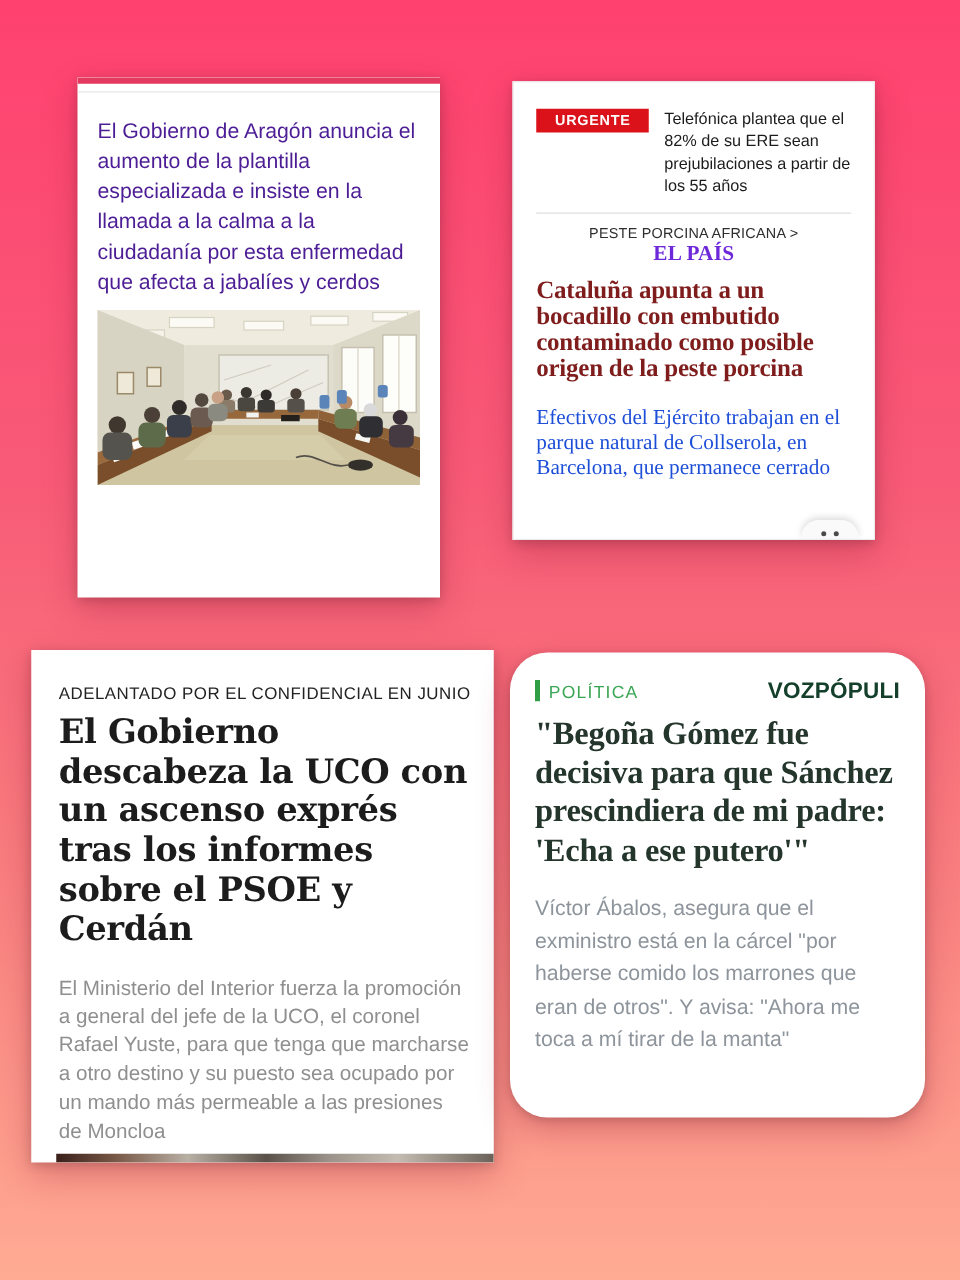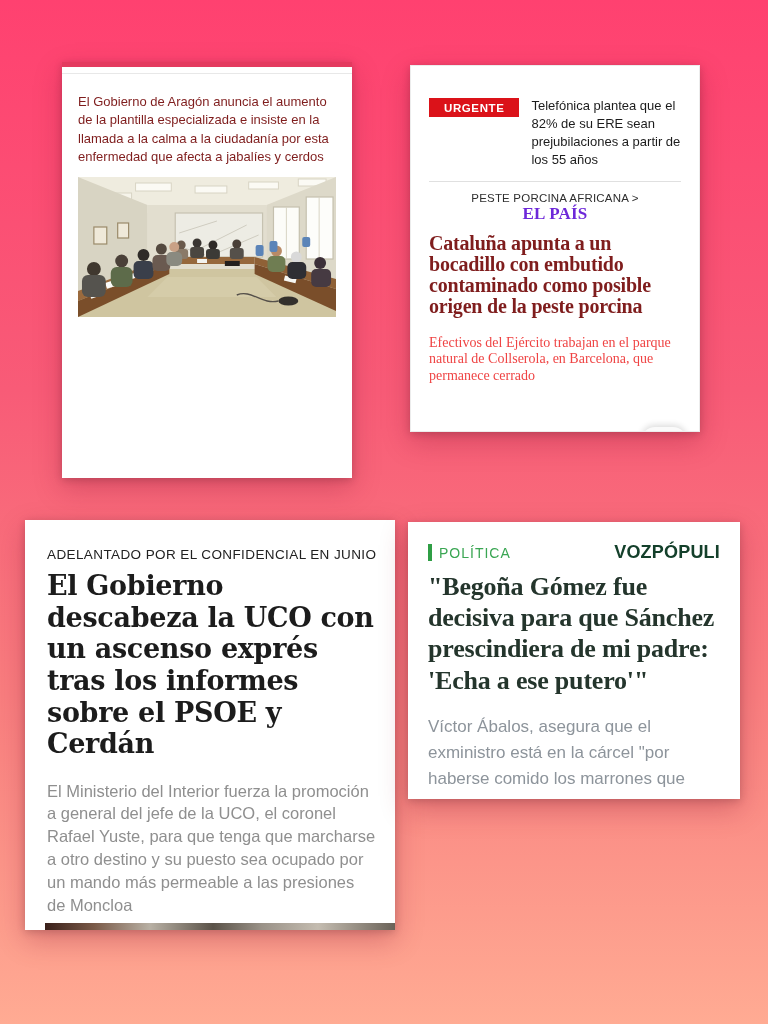--- a/index.html
+++ b/index.html
@@ -14,52 +14,52 @@
     box-shadow:0 10px 26px rgba(140,20,50,.30), 0 2px 8px rgba(0,0,0,.18);
   }
 
   
   .card1 { left:62px; top:62px; width:290px; height:416px; }
   .c1-topbar { height:5px; background:#e43a5f; }
   .c1-line { height:1px; background:#e8e8e8; margin-top:6px; }
   .c1-pad { padding:12px 16px 0 16px; }
   .c1-headline { font-size:20px; line-height:1.2; font-weight:bold; color:#1b1b1b; letter-spacing:-.2px; }
   .c1-source { text-align:right; font-size:12.5px; font-weight:bold; color:#8a94ab; margin-top:5px; letter-spacing:.2px; }
-  .c1-body { color:#7f1d1d; font-size:13px; line-height:1.42; margin-top:7px; }
+  .c1-body { color:#4c1d95; font-size:17px; line-height:1.42; margin-top:7px; }
   .c1-photo { margin:10px 16px 0 16px; height:140px; background:#e7e3d6; }
   .c1-photo svg { display:block; width:100%; height:100%; }
 
   
   .card2 { left:410px; top:65px; width:290px; height:367px; border:1px solid #ececec; }
-  .c2-pad { padding:20px 18px 0 18px; position:relative; height:100%;margin-top:11px; }
+  .c2-pad { padding:20px 18px 0 18px; position:relative; height:100%; }
   .c2-urgent-row { display:flex; align-items:flex-start; gap:12px; }
   .c2-badge { background:#db1219; color:#fff; font-weight:bold; font-size:11.5px; letter-spacing:.6px; padding:4px 15px 3px; flex:0 0 auto; margin-top:1px; }
   .c2-urgent-text { font-size:13px; line-height:1.38; color:#1c1c1c; font-weight:500; }
   .c2-divider { height:1px; background:#e0e0e0; margin:12px 0 10px; }
   .c2-kicker-row { display:flex; justify-content:space-between; align-items:center;flex-direction:column; }
   .c2-kicker { font-size:11.5px; color:#2e2e2e; letter-spacing:.2px; font-weight:500; }
   .c2-brand { font-family:"Liberation Serif", serif; font-weight:bold; font-size:17px; color:#6d28d9; letter-spacing:.2px; }
   .c2-headline { font-family:"Liberation Serif", serif; font-weight:bold; font-size:20px; line-height:1.06; color:#7f1d1d; margin-top:9px; letter-spacing:-.2px; }
-  .c2-deck { font-family:"Liberation Serif", serif; font-size:14px; line-height:1.2; color:#ef4444; margin-top:17px; }
+  .c2-deck { font-family:"Liberation Serif", serif; font-size:17px; line-height:1.2; color:#1d4ed8; margin-top:17px; }
   .c2-bubble { position:absolute; right:12px; bottom:0; width:46px; height:15px; background:#fafafa; border-radius:14px 14px 0 0; box-shadow:0 -2px 6px rgba(0,0,0,.14); }
   .c2-bubble .dot { position:absolute; bottom:2px; width:4px; height:4px; border-radius:50%; background:#4a4a4a; }
   .c2-bubble .dot:first-child { left:16px; } .c2-bubble .dot:last-child { left:26px; }
 
   
   .card3 { left:25px; top:520px; width:370px; height:410px; }
   .c3-pad { padding:26px 18px 0 22px; }
   .c3-kicker { font-size:13.5px; color:#222; letter-spacing:.4px; line-height:1.35; font-weight:500; }
   .c3-brand { text-align:right; font-weight:bold; font-size:15px; color:#050505; letter-spacing:.3px; margin-top:2px; }
   .c3-headline { font-family:"DejaVu Serif", serif; font-weight:600; font-size:27px; line-height:1.17; color:#1c1c1c; margin-top:6px; letter-spacing:-.3px; }
   .c3-body { color:#8f8f8f; font-size:16.5px; line-height:1.38; margin-top:20px; }
   .c3-sliver { position:absolute; left:20px; right:0; bottom:0; height:7px;
     background:linear-gradient(90deg,#3a201a 0%,#7a5a48 14%,#b8b0a4 30%,#5a5248 48%,#9a9288 62%,#c4bcb0 78%,#6a6258 100%); }
 
   
-  .card4 { left:408px; top:522px; width:332px; height:277px; }
+  .card4 { left:408px; top:522px; width:332px; height:372px;border-radius:30px; }
   .c4-pad { padding:20px 20px 0 20px; }
   .c4-top { display:flex; justify-content:space-between; align-items:center; }
   .c4-section { display:flex; align-items:center; gap:7px; }
   .c4-greenbar { width:4px; height:17px; background:#2f9e45; }
   .c4-section-label { color:#3aa653; font-size:14px; letter-spacing:1px; font-weight:500; }
   .c4-brand { font-weight:bold; font-size:18px; color:#14402b; letter-spacing:.2px; }
   .c4-headline { font-family:"Liberation Serif", serif; font-weight:bold; font-size:26px; line-height:1.2; color:#24352c; margin-top:8px; letter-spacing:-.2px; }
   .c4-body { color:#8d949b; font-size:17px; line-height:1.55; margin-top:18px; }
 </style>
 </head>

